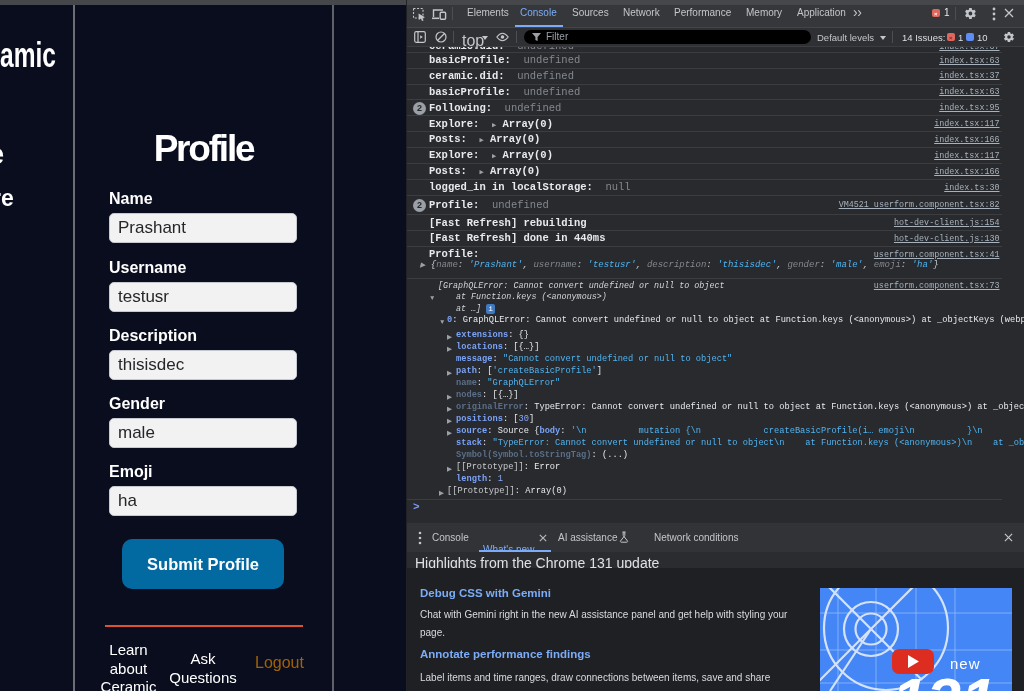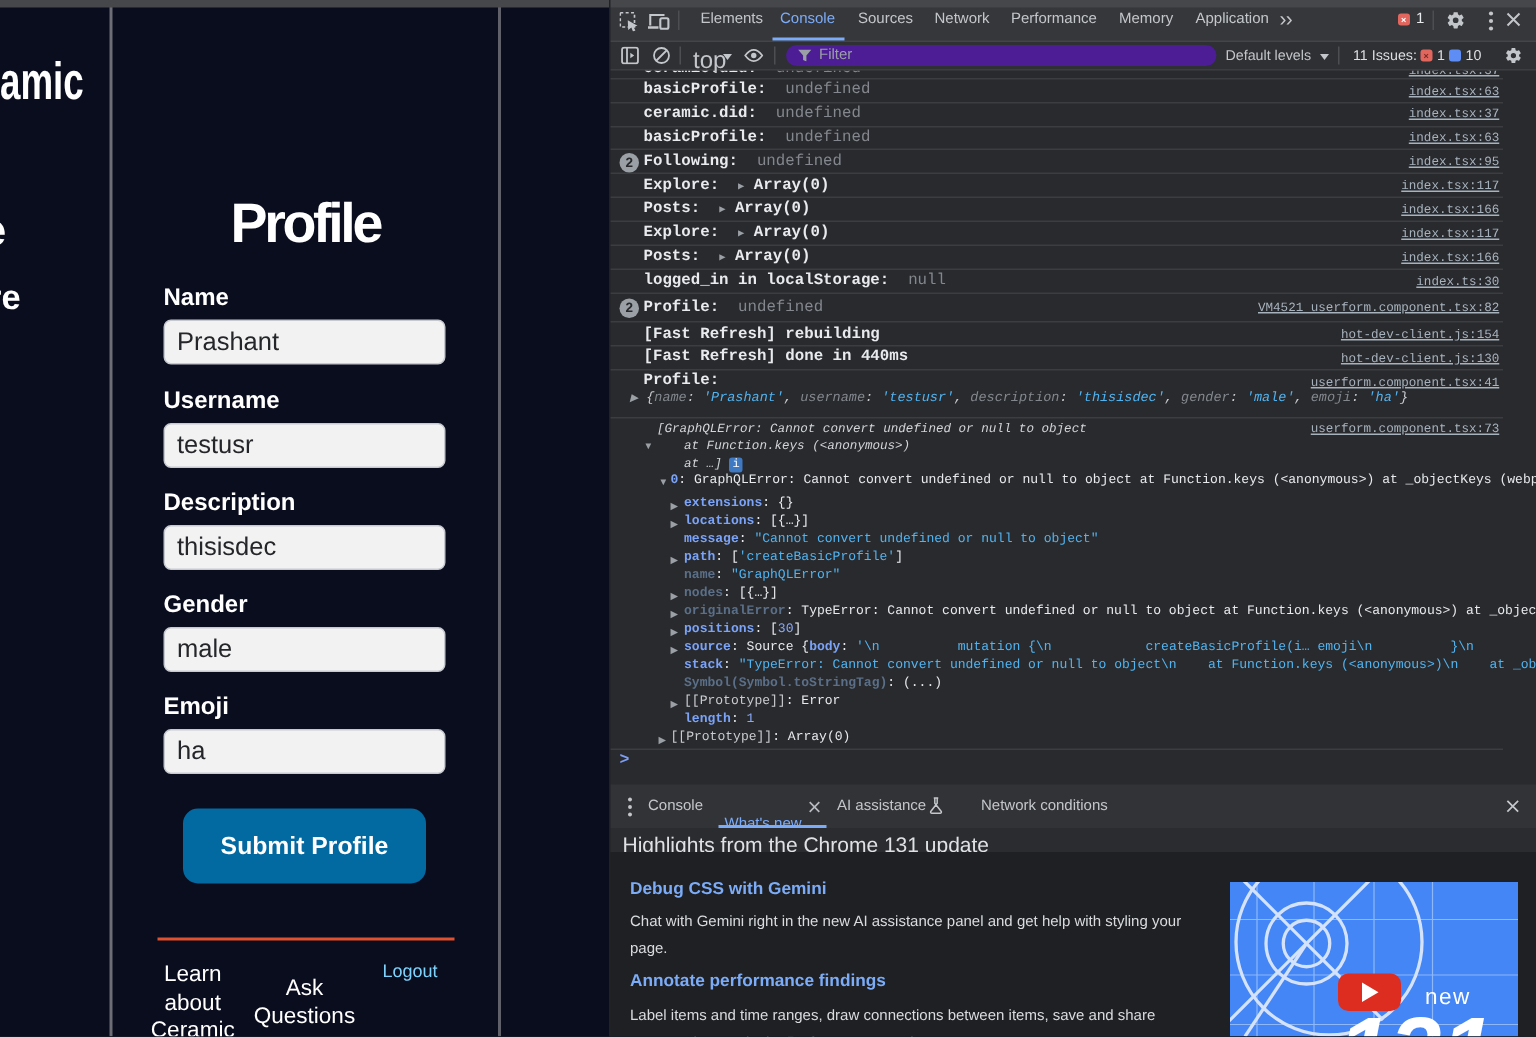--- a/index.html
+++ b/index.html
@@ -59,21 +59,21 @@
     <div class="inp" style="top:418px;">male</div>
     <div class="wlabel" style="left:109px;top:463px;">Emoji</div>
     <div class="inp" style="top:486px;">ha</div>
 
     <div class="abs" style="left:122px;top:539px;width:162px;height:50px;background:#0369a1;border-radius:10px;color:#fff;font-weight:bold;font-size:16.5px;line-height:50px;text-align:center;">Submit Profile</div>
 
     <div class="abs" style="left:105px;top:625px;width:198px;height:2px;background:#e0512f;"></div>
 
     <div class="abs" style="left:98px;top:641px;width:61px;text-align:center;color:#fff;font-size:15px;line-height:18.5px;">Learn about Ceramic</div>
     <div class="abs" style="left:167px;top:650px;width:72px;text-align:center;color:#fff;font-size:15px;line-height:18.5px;">Ask Questions</div>
-    <div class="abs" style="left:255px;top:638px;color:#7dd3fc;font-size:12px;line-height:18.5px;">Logout</div>
+    <div class="abs" style="left:255px;top:654px;color:#a16207;font-size:16px;line-height:18.5px;">Logout</div>
   </div>
 
   <div id="dt">
       <div class="abs" style="left:0;top:0;width:1px;height:691px;background:#212225;z-index:50;"></div>
 
     <div id="rows">
         <div class="brd" style="top:51.7px;"></div>
         <div class="brd" style="top:67.6px;"></div>
         <div class="brd" style="top:83.5px;"></div>
         <div class="brd" style="top:99.4px;"></div>
@@ -206,30 +206,30 @@
       <div class="abs" style="left:47px;top:3px;width:1px;height:12px;background:#4c4e52;"></div>
       <div class="abs" style="left:56px;top:4px;font-size:16px;color:#c3c6ca;">top</div>
       <div class="abs" style="left:76px;top:8px;width:0;height:0;border-left:3.5px solid transparent;border-right:3.5px solid transparent;border-top:4px solid #c3c6ca;"></div>
 
       <svg class="abs" style="left:90px;top:4px;" width="13" height="10" viewBox="0 0 13 10">
         <path d="M 0.8 5 Q 6.5 -2.5 12.2 5 Q 6.5 12.5 0.8 5 Z" fill="none" stroke="#c3c6ca" stroke-width="1.1"></path>
         <circle cx="6.5" cy="5" r="1.8" fill="#c3c6ca"></circle>
       </svg>
       <div class="abs" style="left:110px;top:3px;width:1px;height:12px;background:#4c4e52;"></div>
 
-      <div class="abs" style="left:118px;top:1.5px;width:287px;height:14px;border-radius:8px;background:#4c1d95;">
+      <div class="abs" style="left:118px;top:1.5px;width:287px;height:14px;border-radius:8px;background:#000000;">
         <svg class="abs" style="left:8px;top:3.5px;" width="9" height="8" viewBox="0 0 9 8">
           <path d="M0 0 H9 L5.6 4 V8 L3.4 7 V4 Z" fill="#9aa0a6"></path>
         </svg>
         <div class="abs" style="left:22px;top:1.5px;font-size:10px;color:#9aa0a6;">Filter</div>
       </div>
       <div class="abs" style="left:411px;top:4px;font-size:9.5px;color:#c3c6ca;">Default levels</div>
       <div class="abs" style="left:474px;top:8px;width:0;height:0;border-left:3.5px solid transparent;border-right:3.5px solid transparent;border-top:4px solid #c3c6ca;"></div>
       <div class="abs" style="left:486px;top:3px;width:1px;height:12px;background:#4c4e52;"></div>
-      <div class="abs" style="left:496px;top:4px;font-size:9.5px;color:#dddfe2;">11 Issues:</div>
+      <div class="abs" style="left:496px;top:4px;font-size:9.5px;color:#dddfe2;">14 Issues:</div>
       <div class="abs" style="left:541px;top:5px;width:8px;height:8px;border-radius:2px;background:#e1675e;"></div>
       <div class="abs" style="left:543px;top:6.5px;color:#7c2b25;font-size:6px;font-weight:bold;">×</div>
       <div class="abs" style="left:552px;top:4px;font-size:9.5px;color:#dddfe2;">1</div>
       <div class="abs" style="left:560px;top:5px;width:8px;height:8px;border-radius:2px;background:#5d8df5;"></div>
       <div class="abs" style="left:571px;top:4px;font-size:9.5px;color:#dddfe2;">10</div>
 
       <svg class="abs" style="left:597px;top:3px;" width="12" height="12" viewBox="0 0 24 24">
         <path fill="#c3c6ca" d="M19.4 13c.04-.33.06-.66.06-1s-.02-.67-.06-1l2.1-1.65a.5.5 0 0 0 .12-.64l-2-3.46a.5.5 0 0 0-.61-.22l-2.49 1a7.3 7.3 0 0 0-1.73-1l-.38-2.65A.5.5 0 0 0 13.9 2h-4a.5.5 0 0 0-.5.42l-.37 2.65c-.63.26-1.2.6-1.74 1l-2.48-1a.5.5 0 0 0-.61.22l-2 3.46a.5.5 0 0 0 .12.64L4.4 11c-.04.33-.07.66-.07 1s.03.67.07 1l-2.1 1.65a.5.5 0 0 0-.12.64l2 3.46c.14.24.42.33.61.22l2.49-1c.54.4 1.1.74 1.73 1l.38 2.65c.04.24.25.42.5.42h4c.25 0 .46-.18.5-.42l.37-2.65c.63-.26 1.2-.6 1.74-1l2.48 1c.23.09.47 0 .61-.22l2-3.46a.5.5 0 0 0-.12-.64L19.4 13zm-7.5 2.5a3.5 3.5 0 1 1 0-7 3.5 3.5 0 0 1 0 7z"></path>
       </svg>
     </div>

